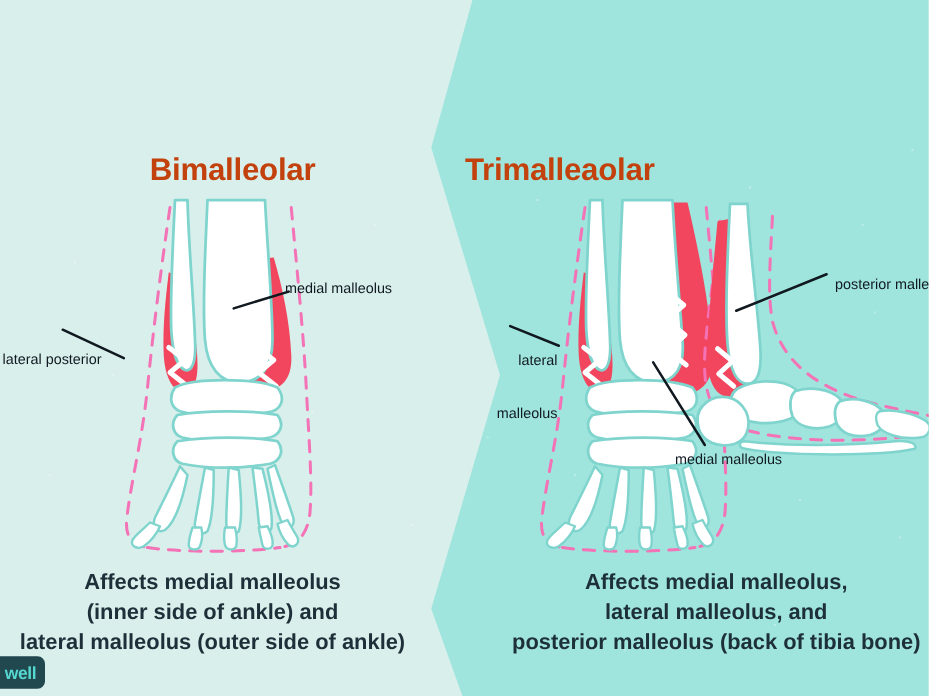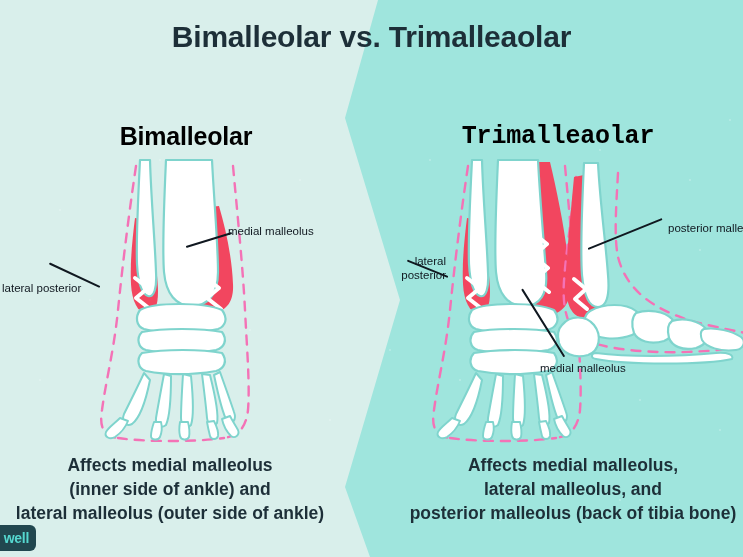--- a/index.html
+++ b/index.html
@@ -22,46 +22,46 @@
   
   .title{
     position:absolute;left:0;top:18px;width:743px;
     text-align:center;color:#1d2f38;
     font-size:30px;font-weight:bold;line-height:1.28;
     letter-spacing:-0.2px;
   }
   .title .l2{display:block;}
 
   .section-head{
-    position:absolute;color:#000000;
+    position:absolute;color:#c2410c;
     font-size:25px;font-weight:bold;letter-spacing:-0.2px;
   }
   #head-left{left:0;top:122px;width:372px;text-align:center;}
-  #head-right{left:372px;top:122px;width:372px;text-align:center;font-family:Liberation Mono, monospace;}
+  #head-right{left:372px;top:122px;width:372px;}
 
   .caption{
     position:absolute;color:#1d2f38;
     font-size:17.5px;font-weight:bold;line-height:1.36;
     text-align:center;white-space:nowrap;
   }
   #cap-left{left:-10px;top:454px;width:360px;}
   #cap-right{left:393px;top:454px;width:360px;}
   .caption span{display:block;}
 
   .anno{
     position:absolute;color:#101820;
     font-size:11.5px;font-weight:normal;line-height:1.22;
     white-space:nowrap;
   }
   #anno-medial-left{left:228px;top:224px;}
   #anno-lateral-left{left:2px;top:281px;}
   #anno-lateral-right{left:382px;top:254px;text-align:right;width:64px;}
   #anno-medial-right{left:540px;top:361px;}
   #anno-posterior-right{left:668px;top:221px;}
-  .anno span{display:block;}
+  .anno span{display:block;margin-top:28px;}
 
   
   .leader{position:absolute;background:#101820;transform-origin:0 50%;height:2px;border-radius:1px;}
 
   
   #logo{
     position:absolute;left:-34px;top:525px;
     width:70px;height:26px;border-radius:6px;
     background:#21474f;
     display:flex;align-items:center;justify-content:flex-end;
@@ -276,32 +276,31 @@
     </svg>
   </div>
 
   <div class="leader" style="left:186px;top:246px;width:48px;transform:rotate(-17deg);"></div>
   <div class="leader" style="left:100px;top:286px;width:56px;transform:rotate(-155deg);"></div>
   <div class="leader" style="left:448px;top:276px;width:44px;transform:rotate(-158deg);"></div>
   <div class="leader" style="left:522px;top:288px;width:80px;transform:rotate(58deg);"></div>
   <div class="leader" style="left:588px;top:248px;width:80px;transform:rotate(-22deg);"></div>
 
   <div class="title">
-    <span>Bimalleolar vs. Trimalleaolar</span>
   </div>
 
   <div class="section-head" id="head-left">Bimalleolar</div>
   <div class="section-head" id="head-right">Trimalleaolar</div>
 
   <div class="anno" id="anno-medial-left">medial malleolus</div>
   <div class="anno" id="anno-lateral-left">lateral posterior</div>
 
   <div class="anno" id="anno-lateral-right">
     <span>lateral</span>
-    <span>posterior</span>
+    <span>malleolus</span>
   </div>
   <div class="anno" id="anno-medial-right">medial malleolus</div>
   <div class="anno" id="anno-posterior-right">posterior malleolus</div>
 
   <div class="caption" id="cap-left">
     <span>Affects medial malleolus</span>
     <span>(inner side of ankle) and</span>
     <span>lateral malleolus (outer side of ankle)</span>
   </div>
 

